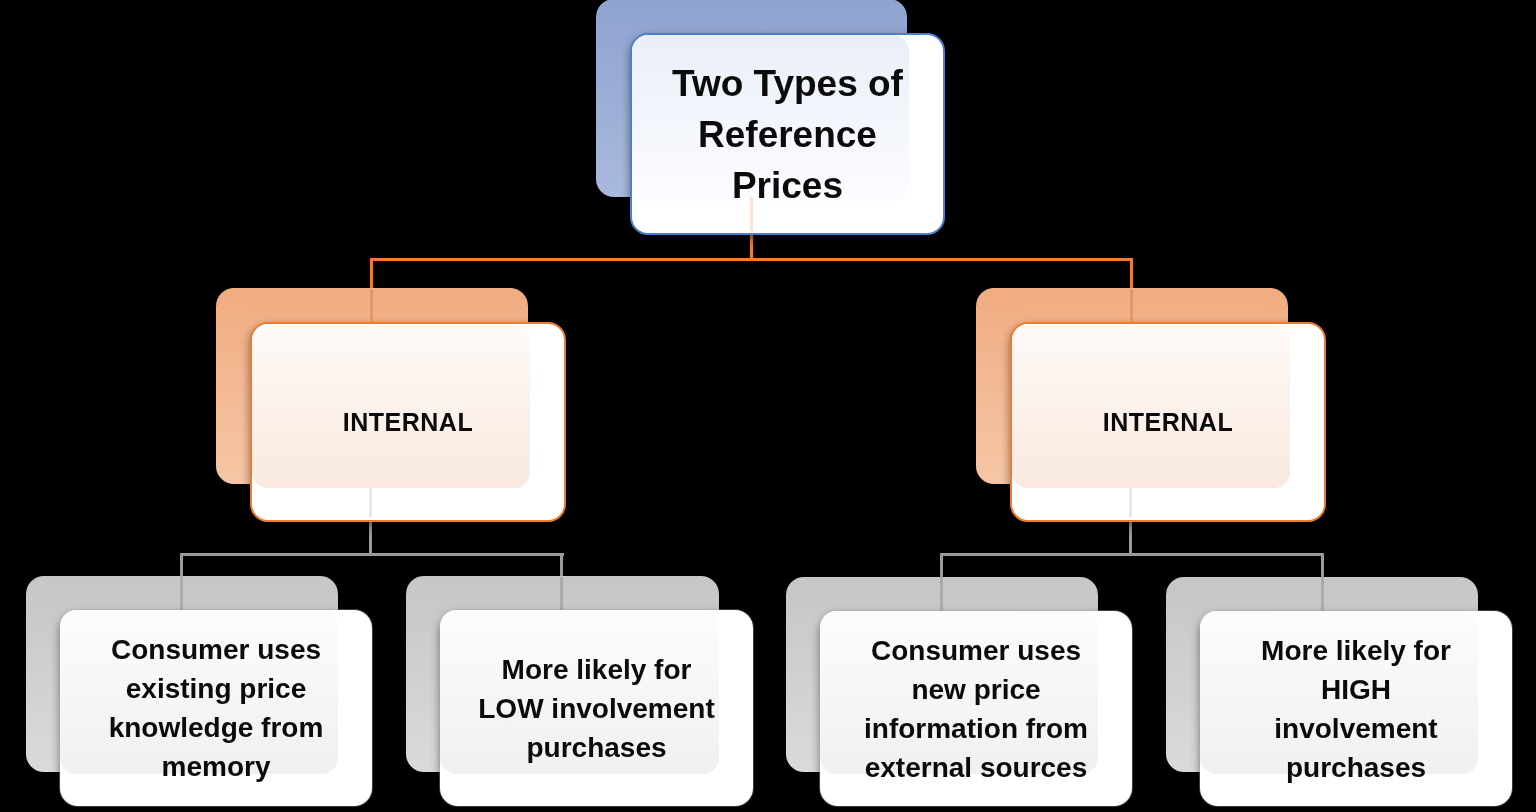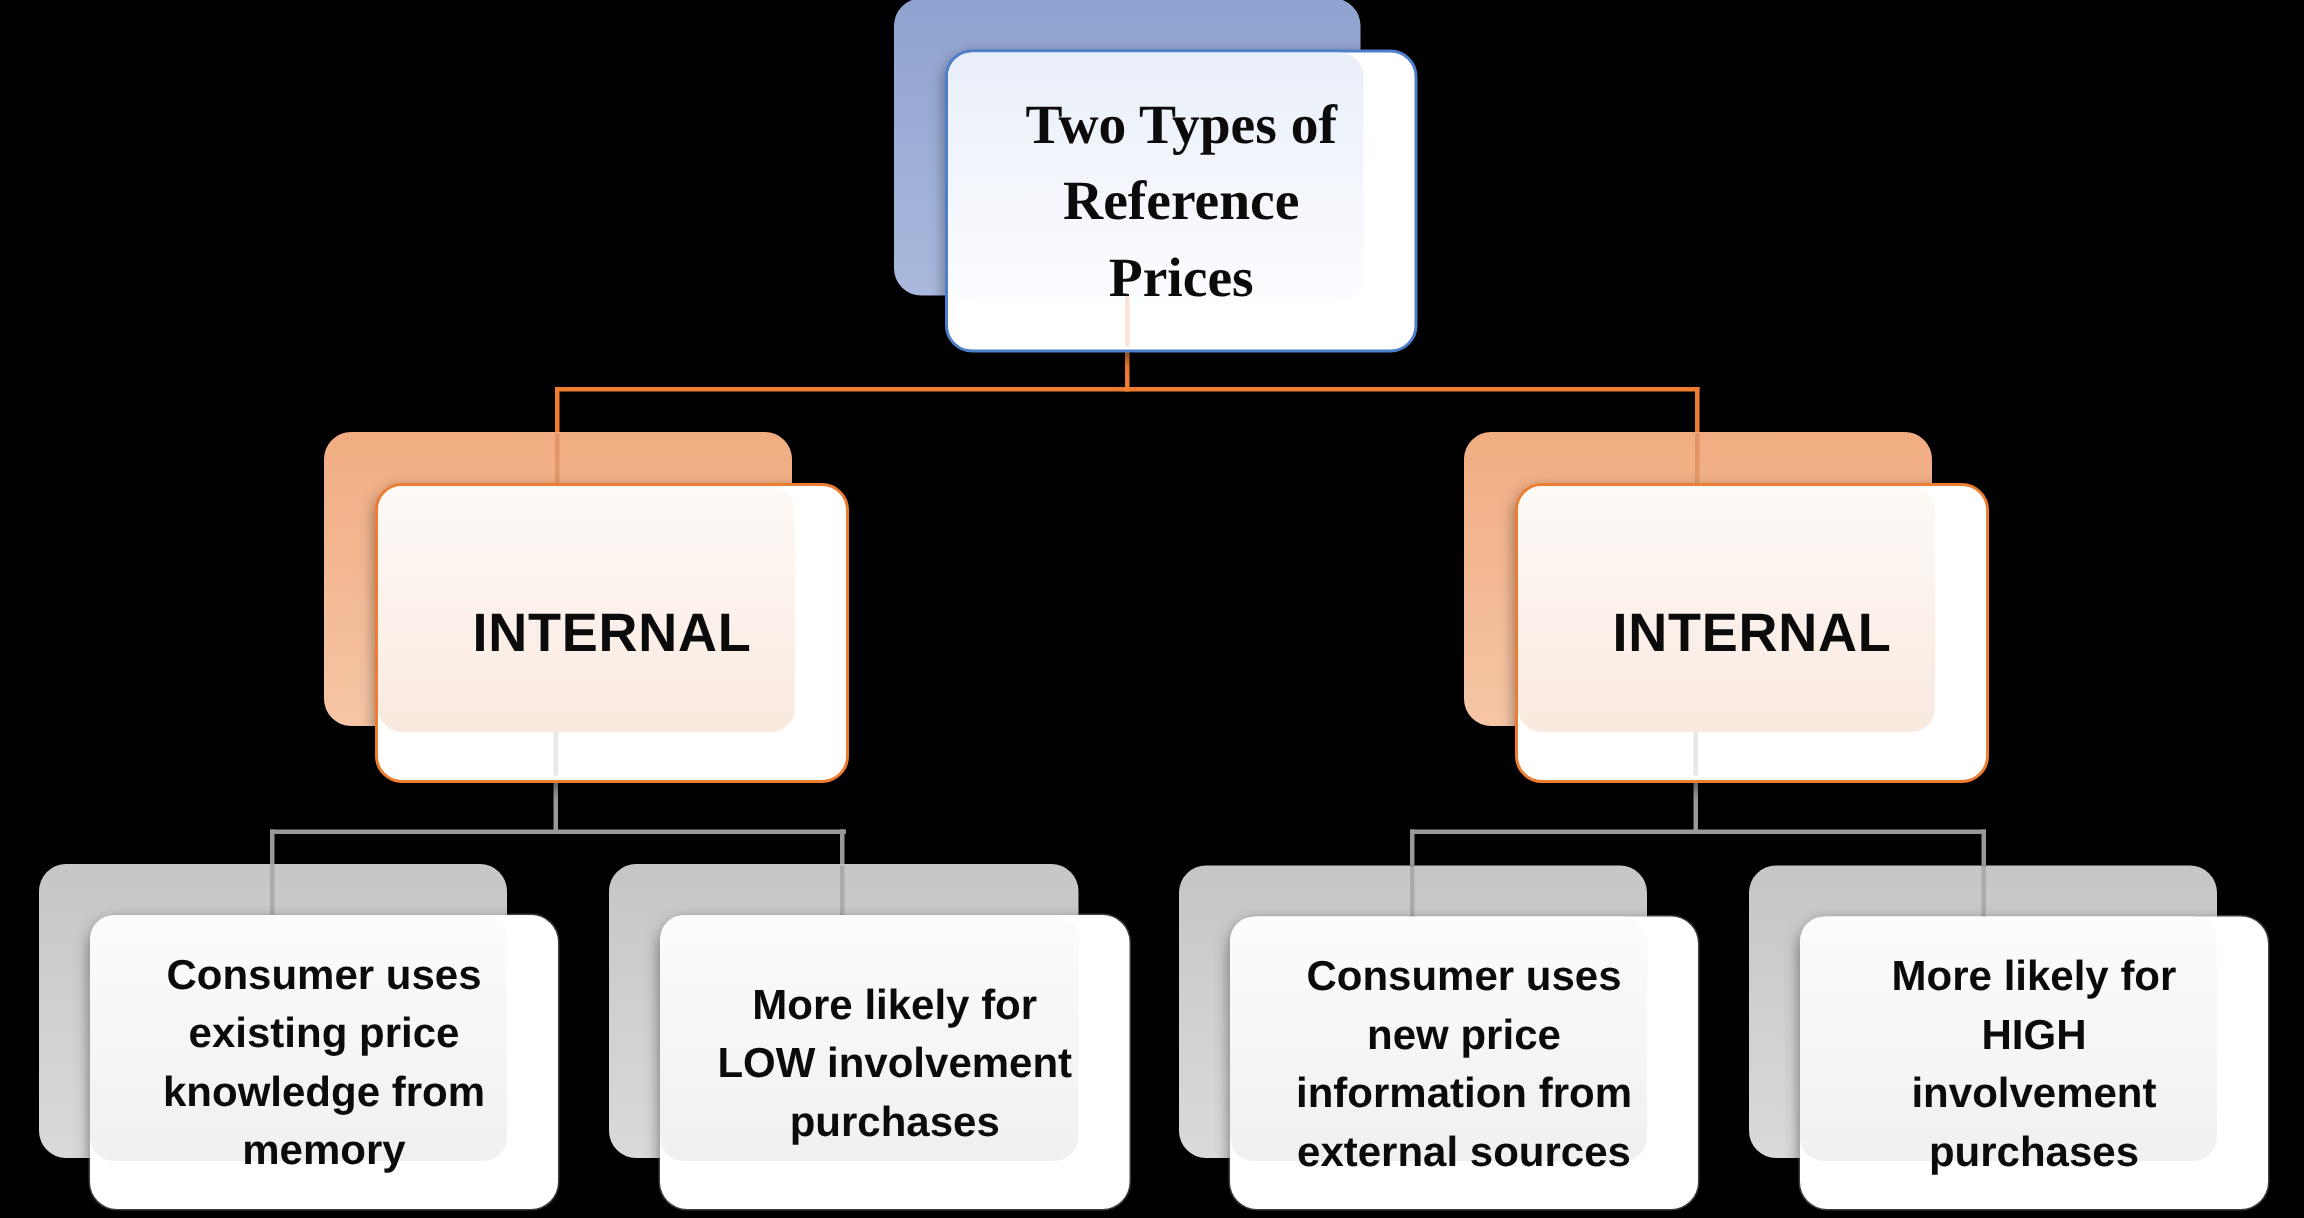--- a/index.html
+++ b/index.html
@@ -23,28 +23,28 @@
     position:absolute;left:0;top:0;
     width:calc(100% - 34px);height:calc(100% - 32px);
     border-radius:16px;pointer-events:none;
   }
   .label{
     position:relative;z-index:1;text-align:center;font-weight:700;
     color:#0b0b0b;white-space:pre-line;padding:0 4px;
   }
   
   .root .back{background:linear-gradient(180deg,var(--root_back) 0%,#aab9dd 100%);}
-  .root .front{border:2.5px solid var(--root_border);font-family:Liberation Serif, serif;}
+  .root .front{border:2.5px solid var(--root_border);}
   .root .tint{background:linear-gradient(180deg,#e9eef8 0%,#fbfcff 95%);}
   .root .label{font-size:37px;line-height:51px;}
   
   .branch .back{background:linear-gradient(180deg,var(--branch_back) 0%,#f6c6a6 100%);}
   .branch .front{border:2.5px solid var(--branch_border);}
   .branch .tint{background:linear-gradient(180deg,#fefaf7 0%,#f9e9df 100%);}
-  .branch .label{font-size:36px;line-height:38px;letter-spacing:.5px;}
+  .branch .label{font-size:25px;line-height:38px;letter-spacing:.5px;}
   
   .leaf .back{background:linear-gradient(180deg,var(--leaf_back) 0%,#dadada 100%);}
   .leaf .front{border:none;box-shadow:0 0 0 1px rgba(170,170,170,.35),0 4px 10px rgba(0,0,0,.5);}
   .leaf .tint{background:linear-gradient(180deg,#fcfcfd 0%,#f0f0f1 100%);}
   .leaf .label{font-size:28px;line-height:39px;}
   
   .conn{position:absolute;z-index:1;}
   .conn.orange{background:var(--root_connector);}
   .conn.gray{background:var(--leaf_connector);}
   .conn.over{z-index:3;}

